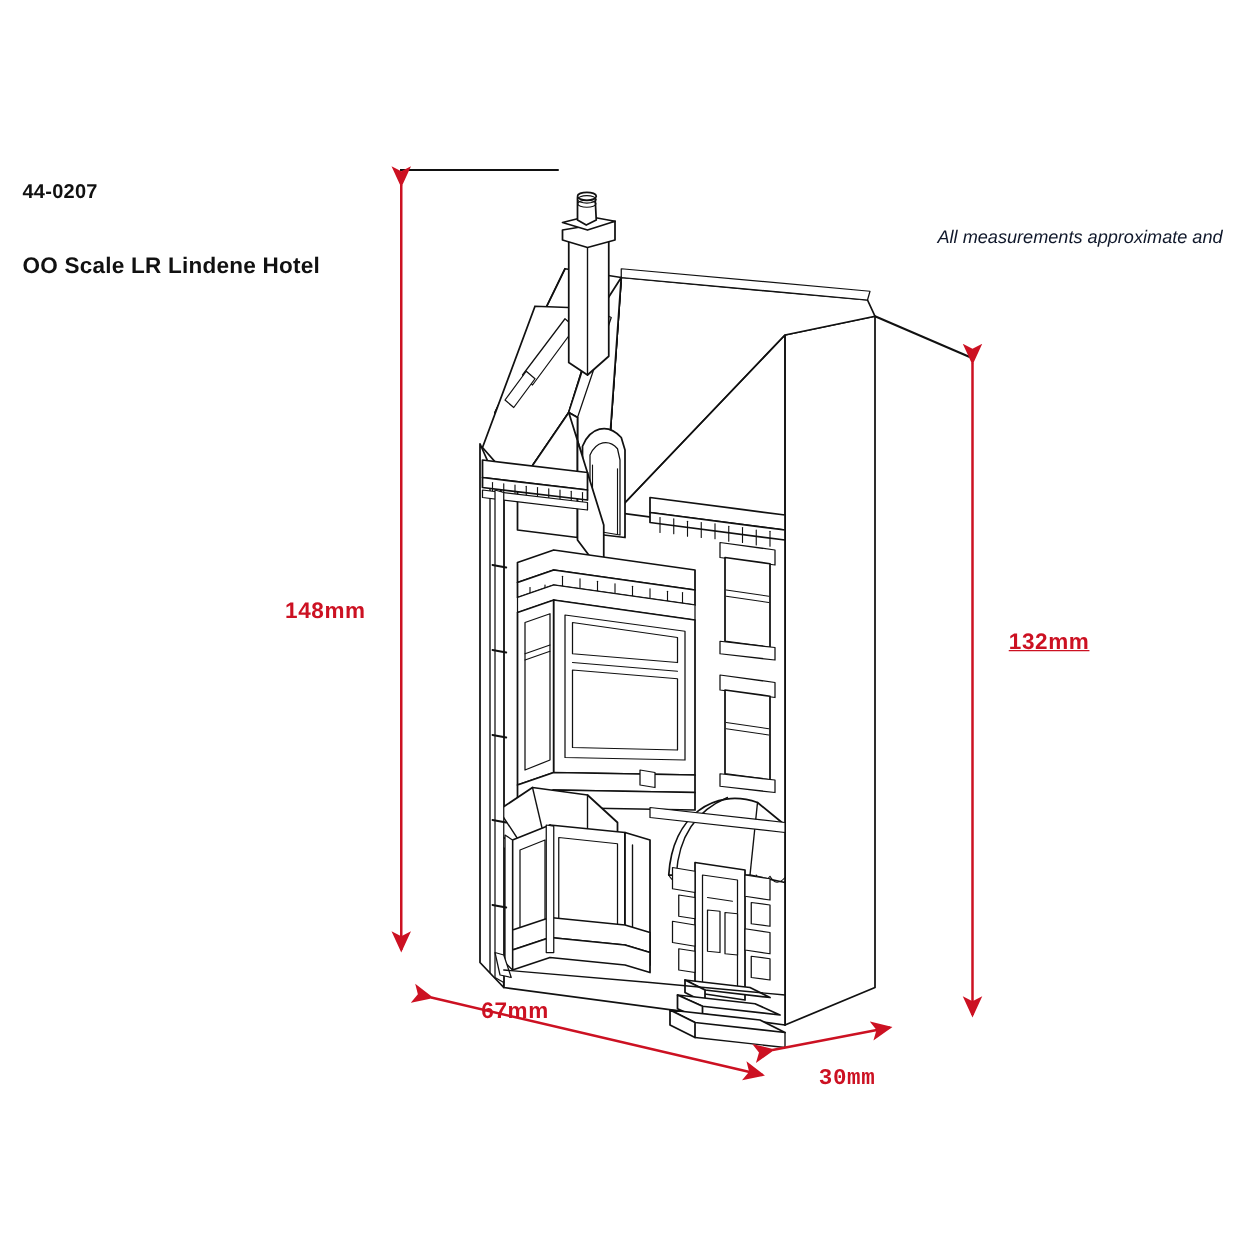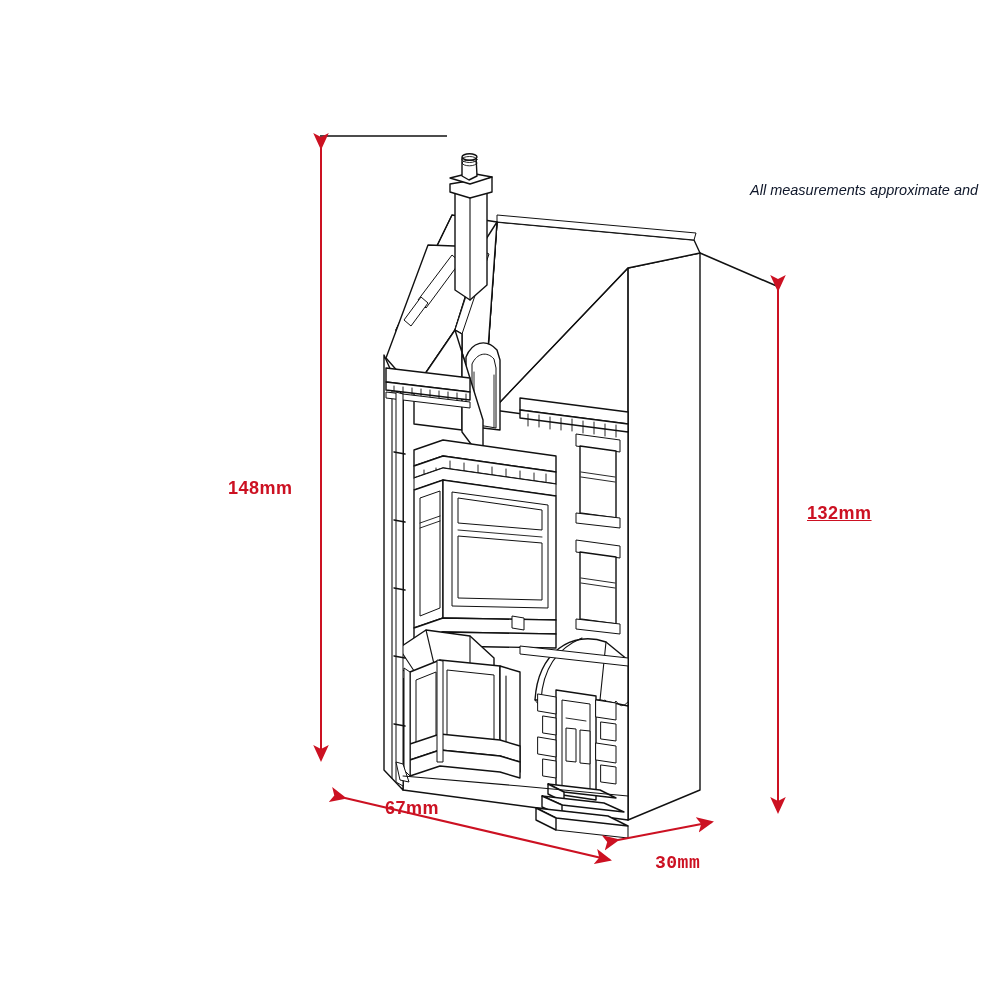--- a/index.html
+++ b/index.html
@@ -59,20 +59,24 @@
       stroke-linejoin:round;}
   .dim{fill:none;stroke:#cc1122;stroke-width:2;}
   .dimhead{fill:#cc1122;}
   .lead{fill:none;stroke:#111111;stroke-width:1.6;}
 </style>
 </head>
 <body>
 
 <div id="sheet">
 
+  <div class="txt" id="title-block">
+    <div id="product-code">44-0207</div>
+    <div id="product-name">OO Scale LR Lindene Hotel</div>
+  </div>
 
   <div class="txt" id="note-block">
     <div>All measurements approximate and</div>
   </div>
 
   <div class="dim-label" id="dim-height-label">148mm</div>
   <div class="dim-label" id="dim-depth-height-label">132mm</div>
   <div class="dim-label" id="dim-width-label">67mm</div>
   <div class="dim-label" id="dim-depth-label">30mm</div>
 

